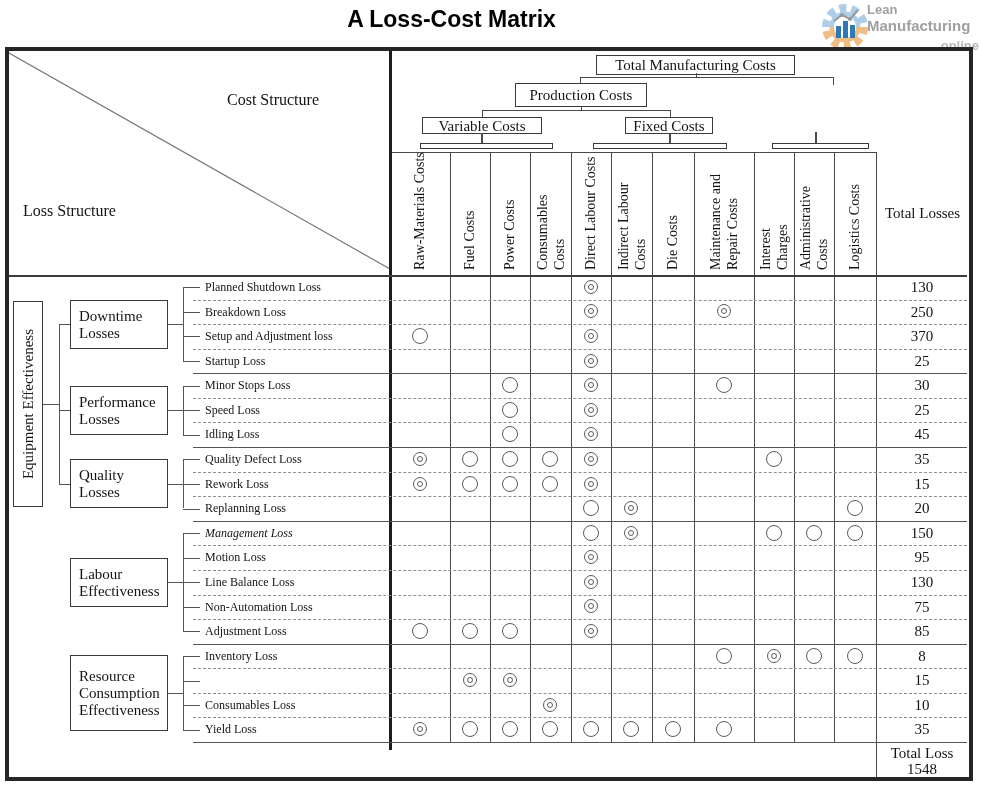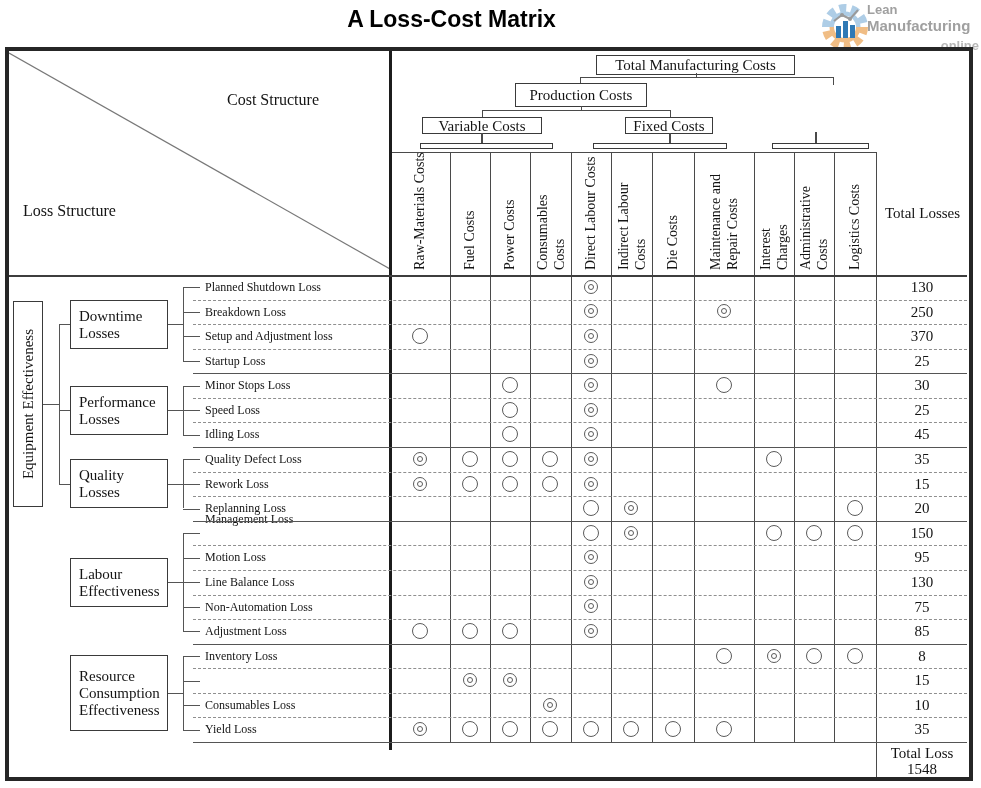--- a/index.html
+++ b/index.html
@@ -203,21 +203,21 @@
       <div class="ring" style="left: 575px; top: 426px; width: 12px; height: 12px;">
         <div class="in"></div>
       </div>
       <div class="rowlabel" style="left: 196px; top: 445px; width: 182px; height: 25px; line-height: 24.579px;">Replanning Loss</div>
       <div class="rowtotal" style="left: 868px; top: 445px; width: 90px; height: 25px; line-height: 24.579px;">20</div>
       <div class="ring" style="left: 574px; top: 449px; width: 14px; height: 14px;"></div>
       <div class="ring" style="left: 615px; top: 450px; width: 12px; height: 12px;">
         <div class="in"></div>
       </div>
       <div class="ring" style="left: 838px; top: 449px; width: 14px; height: 14px;"></div>
-      <div class="rowlabel" style="left: 196px; top: 456px; width: 182px; height: 25px; line-height: 24.579px;">Management Loss</div>
+      <div class="rowlabel" style="left: 196px; top: 470px; width: 182px; height: 25px; line-height: 24.579px; font-style: italic;">Management Loss</div>
       <div class="rowtotal" style="left: 868px; top: 470px; width: 90px; height: 25px; line-height: 24.579px;">150</div>
       <div class="ring" style="left: 574px; top: 474px; width: 14px; height: 14px;"></div>
       <div class="ring" style="left: 615px; top: 475px; width: 12px; height: 12px;">
         <div class="in"></div>
       </div>
       <div class="ring" style="left: 757px; top: 474px; width: 14px; height: 14px;"></div>
       <div class="ring" style="left: 797px; top: 474px; width: 14px; height: 14px;"></div>
       <div class="ring" style="left: 838px; top: 474px; width: 14px; height: 14px;"></div>
       <div class="rowlabel" style="left: 196px; top: 494px; width: 182px; height: 25px; line-height: 24.579px;">Motion Loss</div>
       <div class="rowtotal" style="left: 868px; top: 494px; width: 90px; height: 25px; line-height: 24.579px;">95</div>

